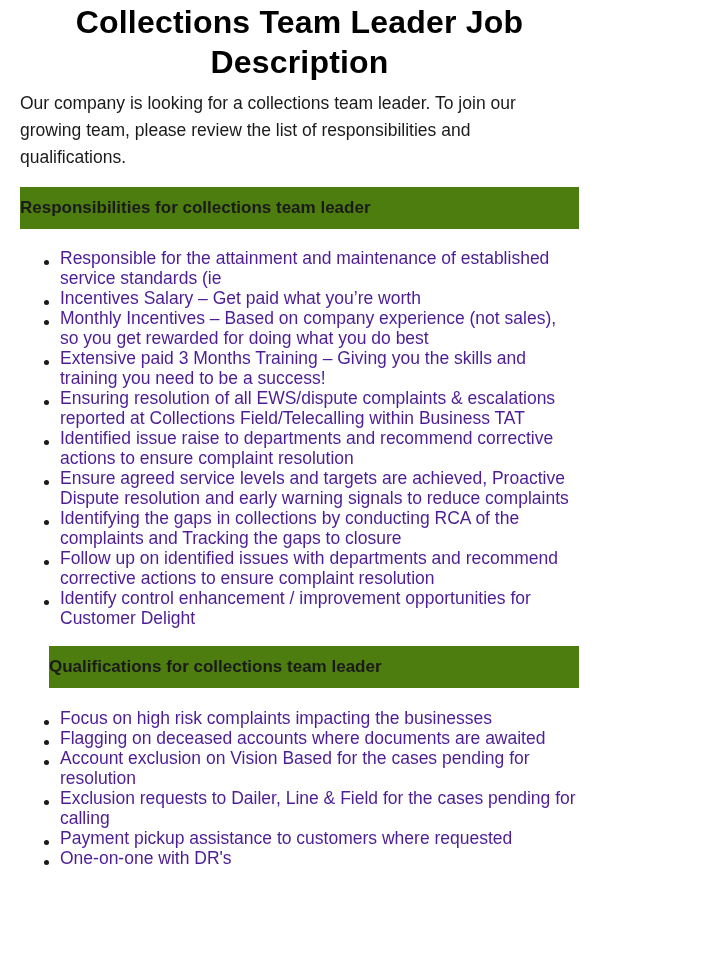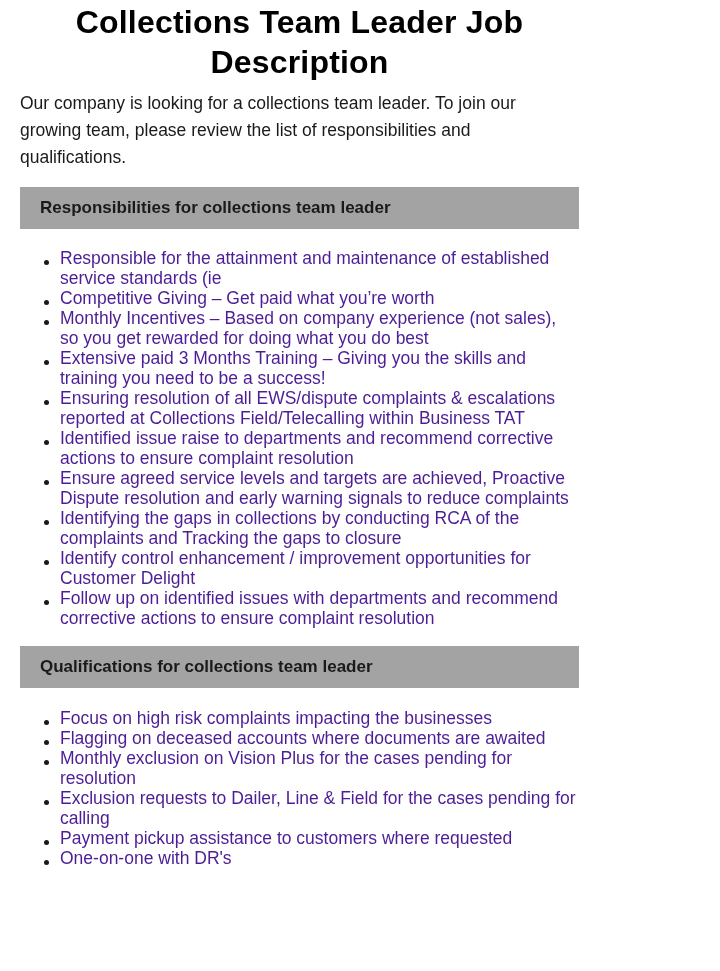--- a/index.html
+++ b/index.html
@@ -32,24 +32,23 @@
     }
     .intro {
       margin: 8px 0 0 0;
       font-size: 17.5px;
       line-height: 27px;
       color: #1a1a1a;
     }
     .section-header {
       margin-top: 16px;
       height: 42px;
-      background: #a3a3a3;
+      background: #4d7c0f;
       display: flex;
       align-items: center;
-      padding-left: 20px;
       box-sizing: border-box;
     }
     .section-header span {
       font-size: 17px;
       font-weight: bold;
       color: #1a1a1a;
     }
     ul.items {
       margin: 0;
       padding: 0 0 0 40px;
@@ -69,55 +68,56 @@
       width: 5px;
       height: 5px;
       border-radius: 50%;
       background: #1a1a1a;
     }
     .resp-list {
       margin-top: 19px !important;
     }
     .qual-header {
       margin-top: 18px;
+      margin-left: 29px;
     }
     .qual-list {
       margin-top: 20px !important;
     }
   </style>
 </head>
 <body>
 
 <div class="page">
   <h1 class="title">Collections Team Leader Job Description</h1>
 
   <p class="intro">Our company is looking for a collections team leader. To join our growing team, please review the list of responsibilities and qualifications.</p>
 
   <div class="section-header">
     <span>Responsibilities for collections team leader</span>
   </div>
 
   <ul class="items resp-list">
     <li>Responsible for the attainment and maintenance of established service standards (ie</li>
-    <li>Competitive Giving – Get paid what you’re worth</li>
+    <li>Incentives Salary – Get paid what you’re worth</li>
     <li>Monthly Incentives – Based on company experience (not sales), so you get rewarded for doing what you do best</li>
     <li>Extensive paid 3 Months Training – Giving you the skills and training you need to be a success!</li>
     <li>Ensuring resolution of all EWS/dispute complaints &amp; escalations reported at Collections Field/Telecalling within Business TAT</li>
     <li>Identified issue raise to departments and recommend corrective actions to ensure complaint resolution</li>
     <li>Ensure agreed service levels and targets are achieved, Proactive Dispute resolution and early warning signals to reduce complaints</li>
     <li>Identifying the gaps in collections by conducting RCA of the complaints and Tracking the gaps to closure</li>
+    <li>Follow up on identified issues with departments and recommend corrective actions to ensure complaint resolution</li>
     <li>Identify control enhancement / improvement opportunities for Customer Delight</li>
-    <li>Follow up on identified issues with departments and recommend corrective actions to ensure complaint resolution</li>
   </ul>
 
   <div class="section-header qual-header">
     <span>Qualifications for collections team leader</span>
   </div>
 
   <ul class="items qual-list">
     <li>Focus on high risk complaints impacting the businesses</li>
     <li>Flagging on deceased accounts where documents are awaited</li>
-    <li>Monthly exclusion on Vision Plus for the cases pending for resolution</li>
+    <li>Account exclusion on Vision Based for the cases pending for resolution</li>
     <li>Exclusion requests to Dailer, Line &amp; Field for the cases pending for calling</li>
     <li>Payment pickup assistance to customers where requested</li>
     <li>One-on-one with DR's</li>
   </ul>
 </div>
 
 </body></html>

